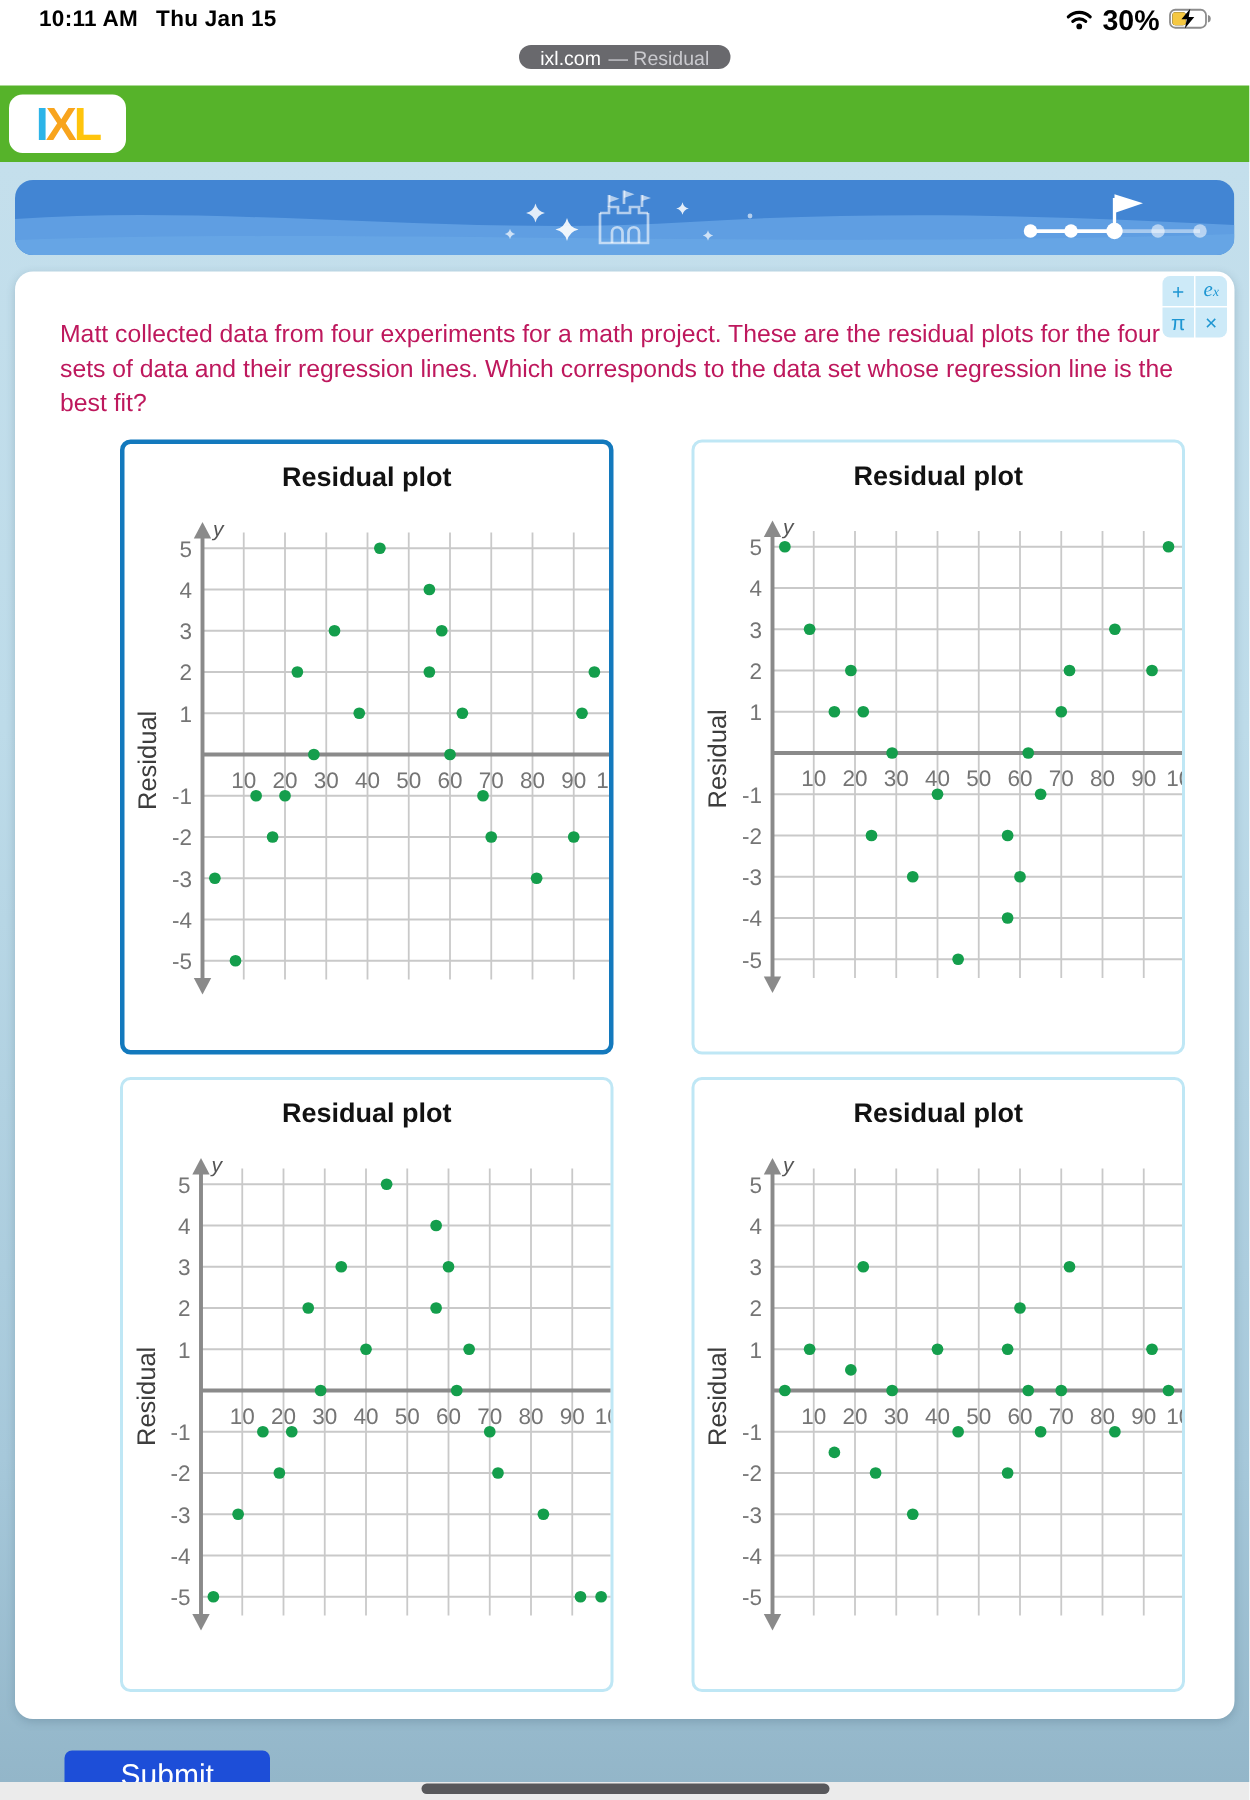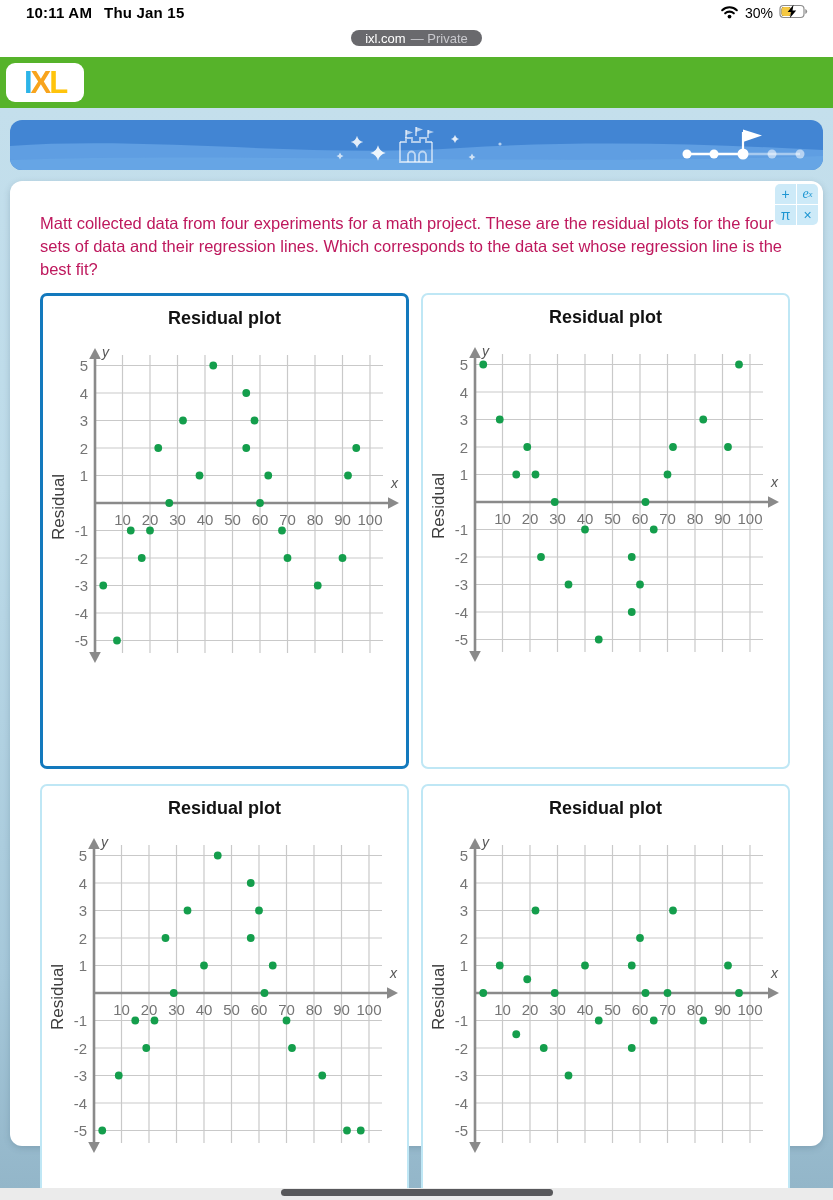--- a/index.html
+++ b/index.html
@@ -4,21 +4,21 @@
 <style>
   * { margin:0; padding:0; box-sizing:border-box; }
   html,body { width:833px; height:1200px; overflow:hidden;
     font-family:"Liberation Sans","DejaVu Sans",sans-serif; background:#fff; }
 
   
   .statusbar { height:30px; background:#fff; display:flex; align-items:flex-start;
     justify-content:space-between; padding:4px 24px 0 26px; }
   .status-left { font-size:15px; font-weight:700; color:#000; letter-spacing:.2px; }
   .status-left .date { margin-left:12px; }
-  .status-right { display:flex; align-items:center; gap:6px; font-size:14px; font-weight:400; }
+  .status-right { display:flex; align-items:center; gap:6px; font-size:19px; font-weight:700; }
 
   .urlrow { height:27px; background:#fff; display:flex; justify-content:center; align-items:flex-start; }
   .urlpill { background:#69696d; color:#fff; border-radius:13px; height:16px;
     padding:4px 14px; font-size:13px; display:flex; gap:5px; align-items:center; }
   .urlpill .priv { color:#c9c9ce; }
 
   
   .greenbar { height:51px; background:#56b32a; position:relative; }
   .logo { position:absolute; left:6px; top:6px; width:78px; height:39px; background:#fff;
     border-radius:9px; display:flex; align-items:center; justify-content:center;
@@ -44,22 +44,22 @@
   .mathtools .tile:nth-child(2){ border-top-right-radius:5px; }
   .mathtools .tile:nth-child(3){ border-bottom-left-radius:5px; }
   .mathtools .tile:nth-child(4){ border-bottom-right-radius:5px; }
   .mathtools .ex { font-family:"Liberation Serif","DejaVu Serif",serif; font-style:italic; }
   .mathtools sup { font-size:9px; }
 
   .question { padding:31px 28px 0 30px; font-size:16.5px; line-height:23px; color:#be185d; }
 
   .plots { display:grid; grid-template-columns:1fr 1fr; column-gap:12px; row-gap:15px;
     padding:12px 33px 0 30px; }
-  .plotcard { height:476px; background:#fff; border:2px solid #bfe7f5; border-radius:7px;
-    position:relative; overflow:hidden; cursor:pointer; }
+  .plotcard { height:410px; background:#fff; border:2px solid #bfe7f5; border-radius:7px;
+    position:relative; overflow:hidden; cursor:pointer;margin-left:40px; }
   .plotcard.selected { border:3px solid #1379bd; }
   .plottitle { margin-top:12px; text-align:center; font-size:18px; font-weight:700; color:#121212; }
   .plotcard svg { display:block; margin-left:24px; }
   .ylab { position:absolute; left:6px; top:108px; height:205px; display:flex; align-items:center;
     justify-content:center; writing-mode:vertical-rl; transform:rotate(180deg);
     font-size:17px; color:#3d3d3d; }
 
   .submit { display:block; margin:39px 0 0 33px; width:137px; height:35px; background:#1d4ed8;
     border:none; border-radius:5px; color:#fff; font-size:20px;
     font-family:"Liberation Sans",sans-serif; cursor:pointer; }
@@ -93,21 +93,21 @@
         <path d="M26.3,5 v5 a2.6,2.6 0 0 0 0,-5z" fill="rgba(0,0,0,.45)"></path>
         <path d="M14.5,0.8 L8.6,7.9 h3.6 L10.9,14 L17.2,6.4 h-3.7 z" fill="#000"></path>
       </svg>
     </span>
   </div>
 </div>
 
 <div class="urlrow">
   <div class="urlpill">
     <span>ixl.com</span>
-    <span class="priv">— Private</span>
+    <span class="priv">— Residual</span>
   </div>
 </div>
 
 <div class="greenbar">
   <div class="logo">
     <span class="li">I</span>
       <span class="lx">X</span>
       <span class="ll">L</span>
   </div>
 </div>

